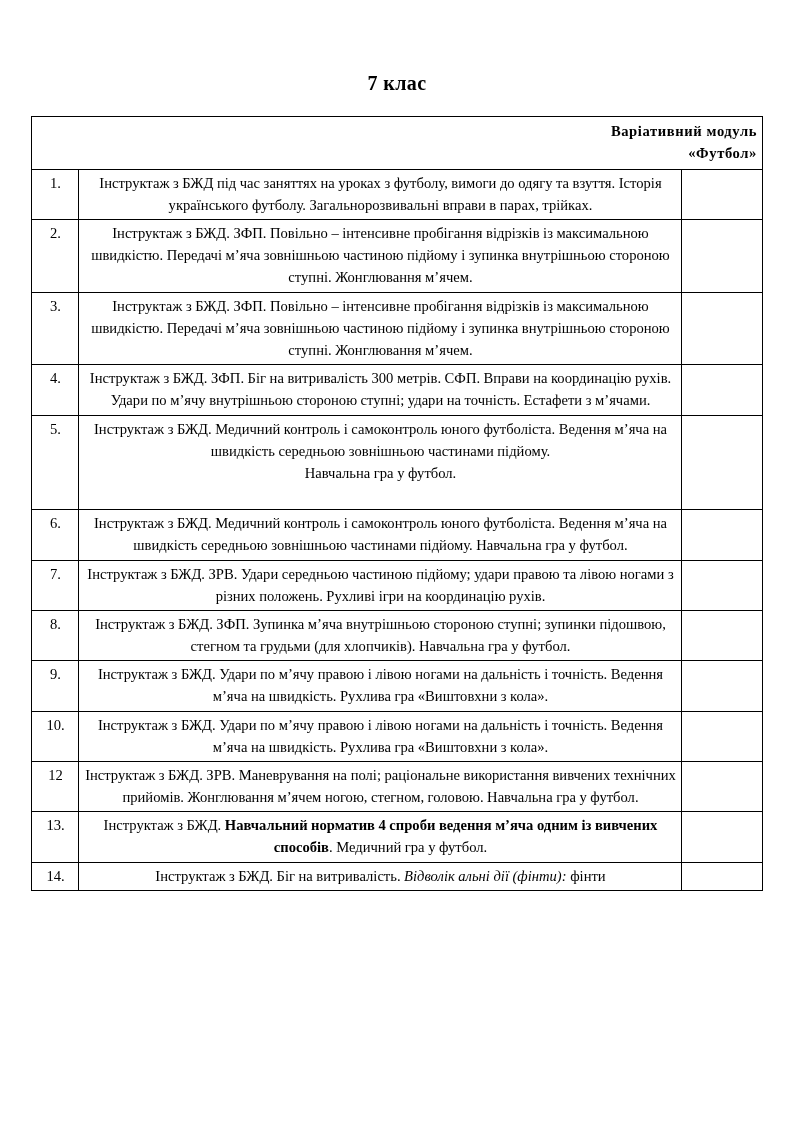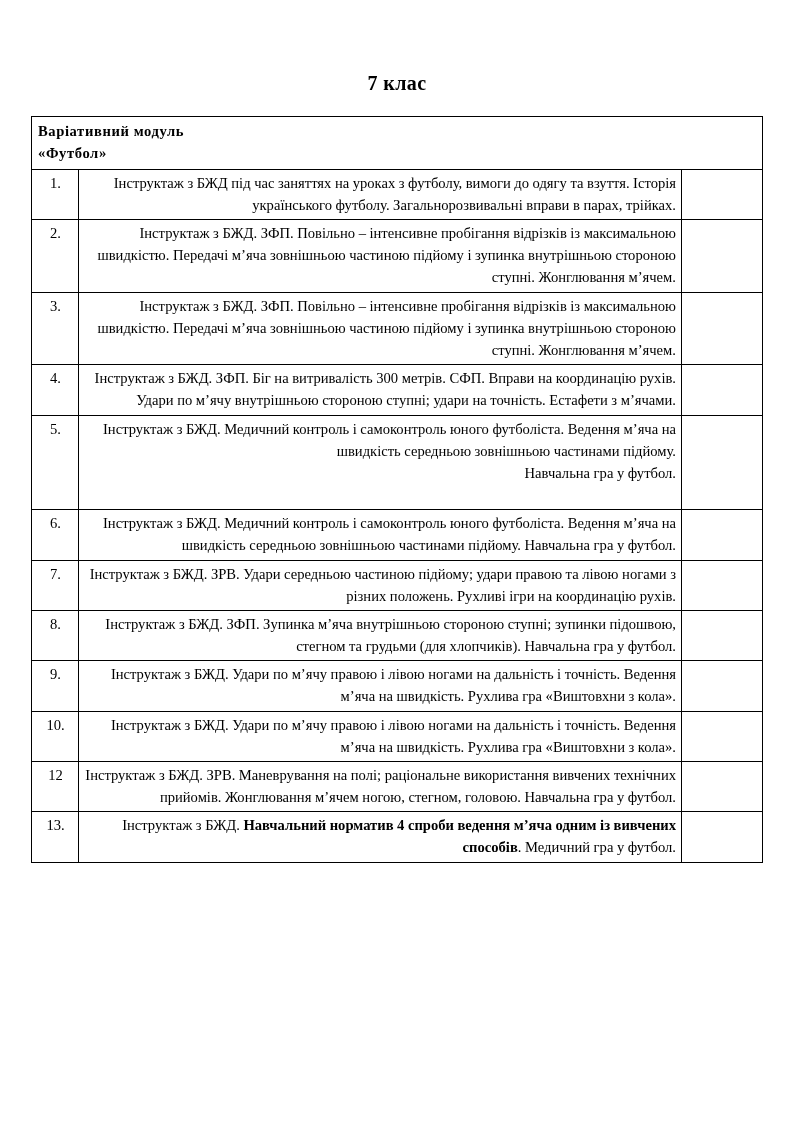--- a/index.html
+++ b/index.html
@@ -58,30 +58,30 @@
   col.c-blank { width: 81px; }
 
   td.num {
     text-align: center;
     padding-left: 0;
     padding-right: 0;
     white-space: nowrap;
   }
 
   td.body {
-    text-align: right;
+    text-align: center;
     word-spacing: -0.1px;
   }
 
   td.blank {
     padding: 0;
   }
 
   tr.header-row td.header-cell {
-    text-align: left;
+    text-align: right;
     font-weight: bold;
     padding-top: 4px;
     padding-bottom: 4px;
     line-height: 1.5;
   }
 
   .hdr-line {
     display: block;
     letter-spacing: 0.6px;
   }
@@ -165,17 +165,22 @@
           <tr>
             <td class="num">12</td>
             <td class="body"><span>Інструктаж з БЖД. ЗРВ. Маневрування на полі; раціональне використання вивчених технічних прийомів. Жонглювання м’ячем ногою, стегном, головою. Навчальна гра у футбол.</span></td>
             <td class="blank">&nbsp;</td>
           </tr>
           <tr>
             <td class="num">13.</td>
             <td class="body"><span>Інструктаж з БЖД. </span><b>Навчальний норматив 4 спроби ведення м’яча одним із вивчених способів</b><span>. Медичний гра у футбол.</span></td>
             <td class="blank">&nbsp;</td>
           </tr>
+          <tr>
+            <td class="num">14.</td>
+            <td class="body"><span>Інструктаж з БЖД. Біг на витривалість. </span><i>Відволік альні дії (фінти):</i><span> фінти</span></td>
+            <td class="blank">&nbsp;</td>
+          </tr>
         </tbody>
     </table>
   </div>
 
 </div>
 
 </body></html>

